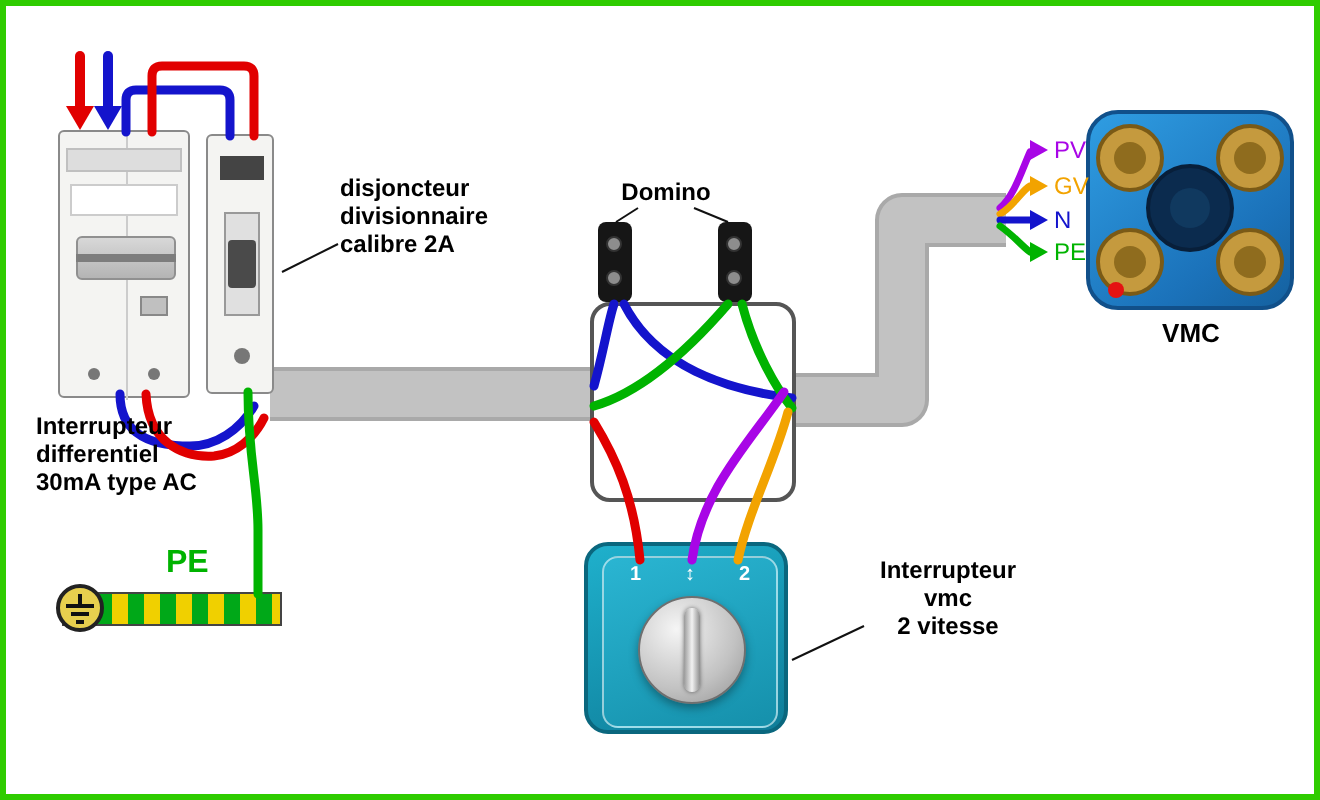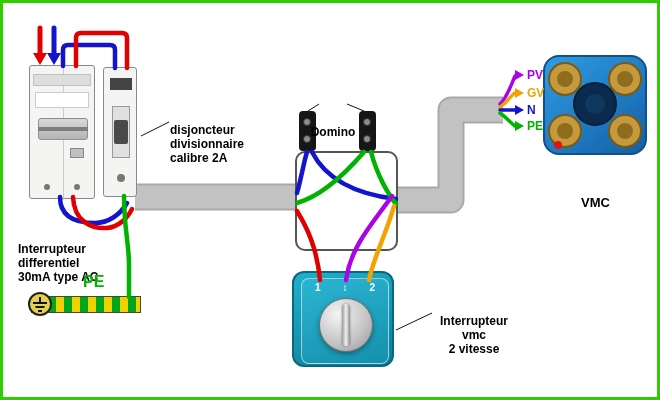--- a/index.html
+++ b/index.html
@@ -44,23 +44,23 @@
   .knob{position:absolute;left:17px;top:19px;width:52px;height:52px;border-radius:50%;
         background:radial-gradient(circle at 35% 30%,#f5f5f5,#c2c2c2 60%,#939393);
         border:1px solid #6f6f6f;box-shadow:0 2px 5px rgba(0,0,0,.35);}
   .ridge{position:absolute;left:22px;top:5px;width:8px;height:42px;border-radius:4px;
          background:linear-gradient(90deg,#9a9a9a,#f2f2f2 50%,#8e8e8e);box-shadow:0 0 2px rgba(0,0,0,.5);}
 
   
   .vmc{background:linear-gradient(140deg,#2f9de2 0%,#1b72ba 70%,#15619f 100%);border:2px solid #11508a;border-radius:16px;}
 
   
-  .lbl{position:absolute;font-weight:bold;font-size:12px;line-height:1.18;color:#000;white-space:pre-line;margin-top:36px;}
+  .lbl{position:absolute;font-weight:bold;font-size:12px;line-height:1.18;color:#000;white-space:pre-line;}
   .ctr{text-align:center;}
-  .tag{position:absolute;font-weight:bold;font-size:12px;line-height:14px;text-align:center;}
+  .tag{position:absolute;font-weight:normal;font-size:12px;line-height:14px;text-align:center;}
   .tag-pv{color:var(--wire-purple)} .tag-gv{color:var(--wire-orange)}
   .tag-n{color:var(--wire-blue)} .tag-pe{color:var(--wire-green)}
   .pe-big{position:absolute;font-weight:bold;font-size:16px;color:var(--wire-green);}
   .watermark{position:absolute;right:12px;bottom:10px;font-family:"Liberation Serif",serif;
              font-weight:bold;font-size:19px;color:var(--watermark);}
 </style>
 </head>
 <body>
 
 <div class="stage">

